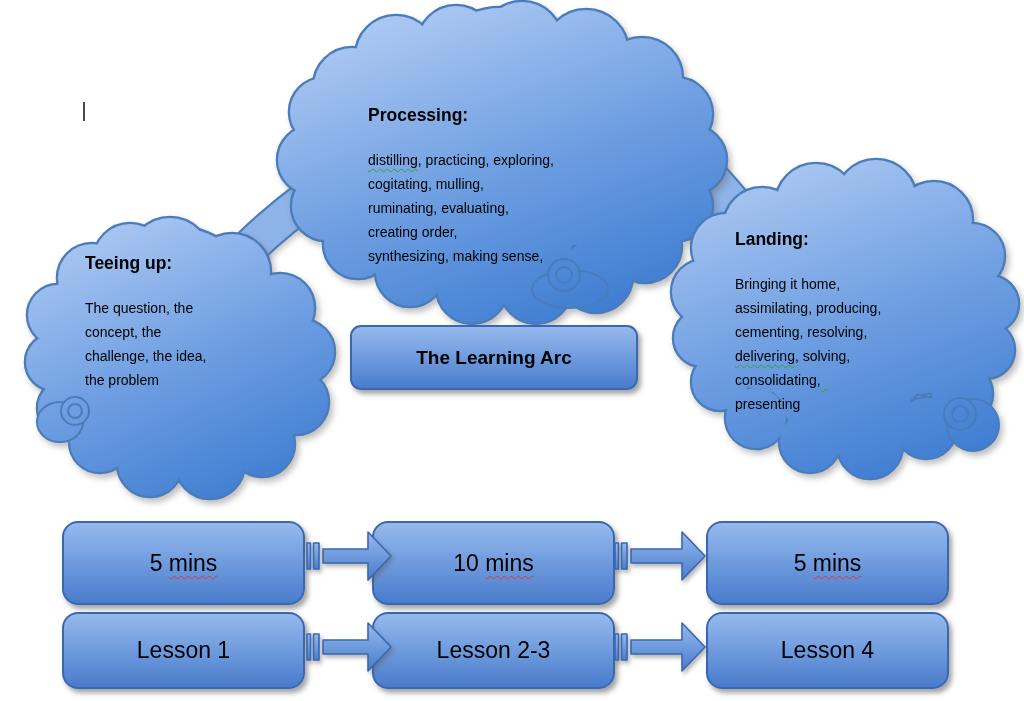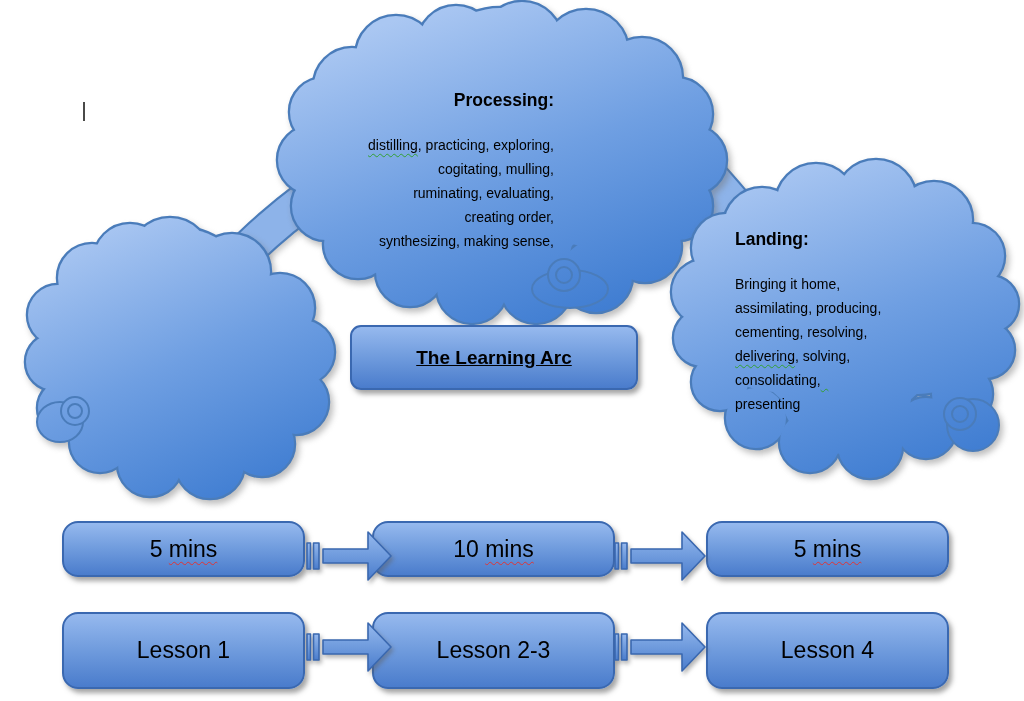--- a/index.html
+++ b/index.html
@@ -12,30 +12,30 @@
   .cloud-text{position:absolute;z-index:5;}
   .cloud-title{font-weight:bold;font-size:17.5px;line-height:24px;margin-bottom:21px;white-space:nowrap;}
   .cloud-line{font-size:14px;line-height:24px;white-space:nowrap;}
   .arc-box{
     position:absolute;left:350px;top:325px;width:288px;height:65px;z-index:5;
     background:linear-gradient(180deg,#96b9ee 0%,#6f9bdd 50%,#4a7ccc 100%);
     border:2px solid #3a68b0;border-radius:11px;box-sizing:border-box;
     box-shadow:3px 4px 5px rgba(90,90,90,.55);
     display:flex;align-items:center;justify-content:center;
   }
-  .arc-box span{font-weight:bold;font-size:19px;text-decoration:underline;}
+  .arc-box span{font-weight:bold;font-size:19px;}
   .flow-box{
     position:absolute;width:243px;z-index:4;
     background:linear-gradient(180deg,#96b9ee 0%,#6f9bdd 50%,#4a7ccc 100%);
     border:2px solid #3a68b0;border-radius:16px;box-sizing:border-box;
     box-shadow:3px 4px 5px rgba(90,90,90,.55);
     display:flex;align-items:center;justify-content:center;
     font-size:23px;
   }
-  .row-durations{top:521px;height:56px;}
+  .row-durations{top:521px;height:84px;}
   .row-lessons{top:612px;height:77px;}
   .col-1{left:62px;} .col-2{left:372px;} .col-3{left:706px;}
   .striped-arrow{position:absolute;z-index:6;filter:drop-shadow(2px 3px 2px rgba(90,90,90,.45));}
   .sq-red{
     text-decoration-line:underline;text-decoration-style:wavy;
     text-decoration-color:#e03434;text-decoration-thickness:1px;text-underline-offset:4px;
   }
   .sq-green{
     text-decoration-line:underline;text-decoration-style:wavy;
     text-decoration-color:#33a033;text-decoration-thickness:1px;text-underline-offset:3px;
@@ -211,22 +211,31 @@
         <circle cx="846" cy="252" r="70" fill="url(#gR)"></circle>
         <circle cx="846" cy="388" r="66" fill="url(#gR)"></circle>
         <circle cx="973" cy="425" r="26" fill="url(#gR)" stroke="#4a7cba" stroke-width="2"></circle>
         <circle cx="960" cy="414" r="16" fill="url(#gR)" stroke="#4a7cba" stroke-width="2"></circle>
         <circle cx="960" cy="414" r="8" fill="url(#gR)" stroke="#4a7cba" stroke-width="2"></circle>
       </g>
     </svg>
 
   <div class="cursor"></div>
 
-
-  <div class="cloud-text" style="left:368px;top:88px;text-align:right;">
+  <div class="cloud-text" style="left:85px;top:251px;">
+    <div class="cloud-title">Teeing up:</div>
+    <div>
+        <div class="cloud-line">The question, the</div>
+        <div class="cloud-line">concept, the</div>
+        <div class="cloud-line">challenge, the idea,</div>
+        <div class="cloud-line">the problem</div>
+      </div>
+  </div>
+
+  <div class="cloud-text" style="left:368px;top:103px;">
     <div class="cloud-title">Processing:</div>
     <div>
         <div class="cloud-line"><span class="sq-green">distilling</span><span>, practicing, exploring,</span></div>
         <div class="cloud-line">cogitating, mulling,</div>
         <div class="cloud-line">ruminating, evaluating,</div>
         <div class="cloud-line">creating order,</div>
         <div class="cloud-line">synthesizing, making sense,</div>
       </div>
   </div>
 

